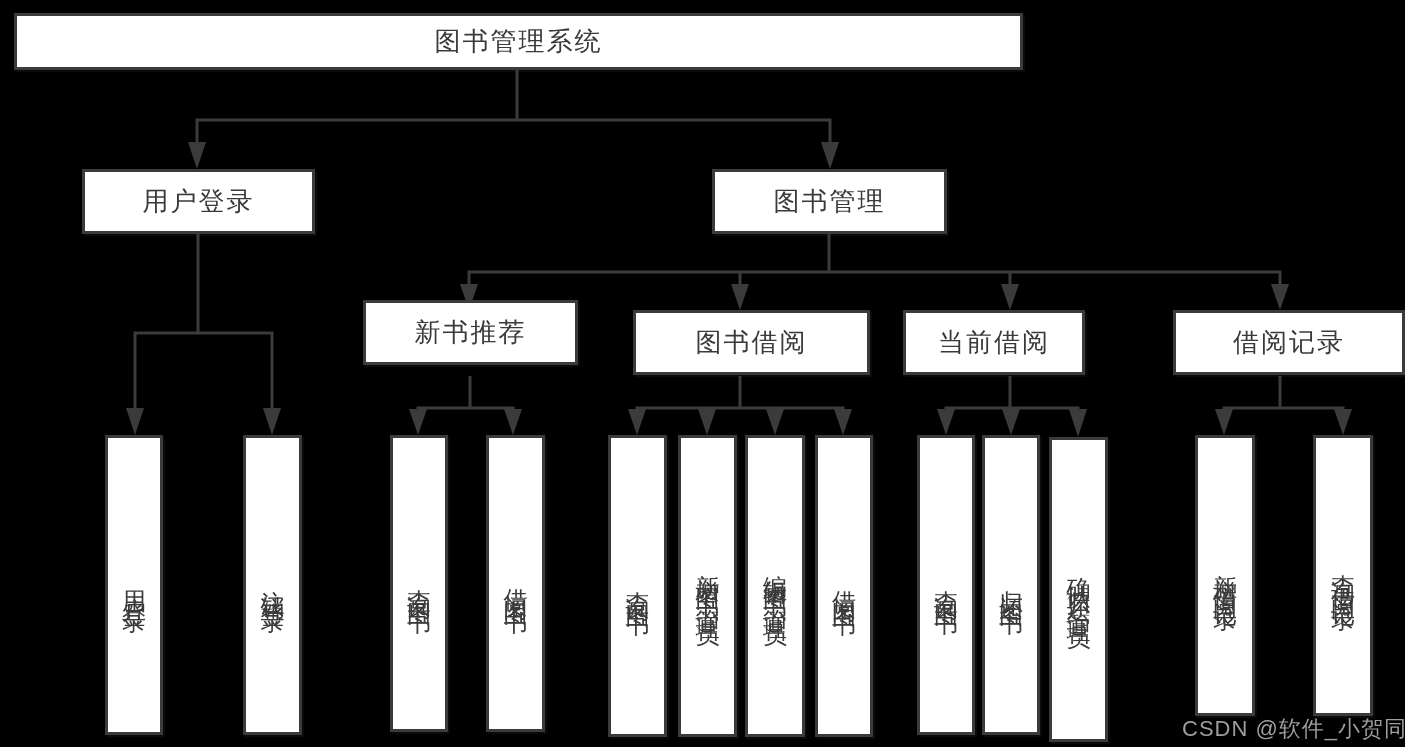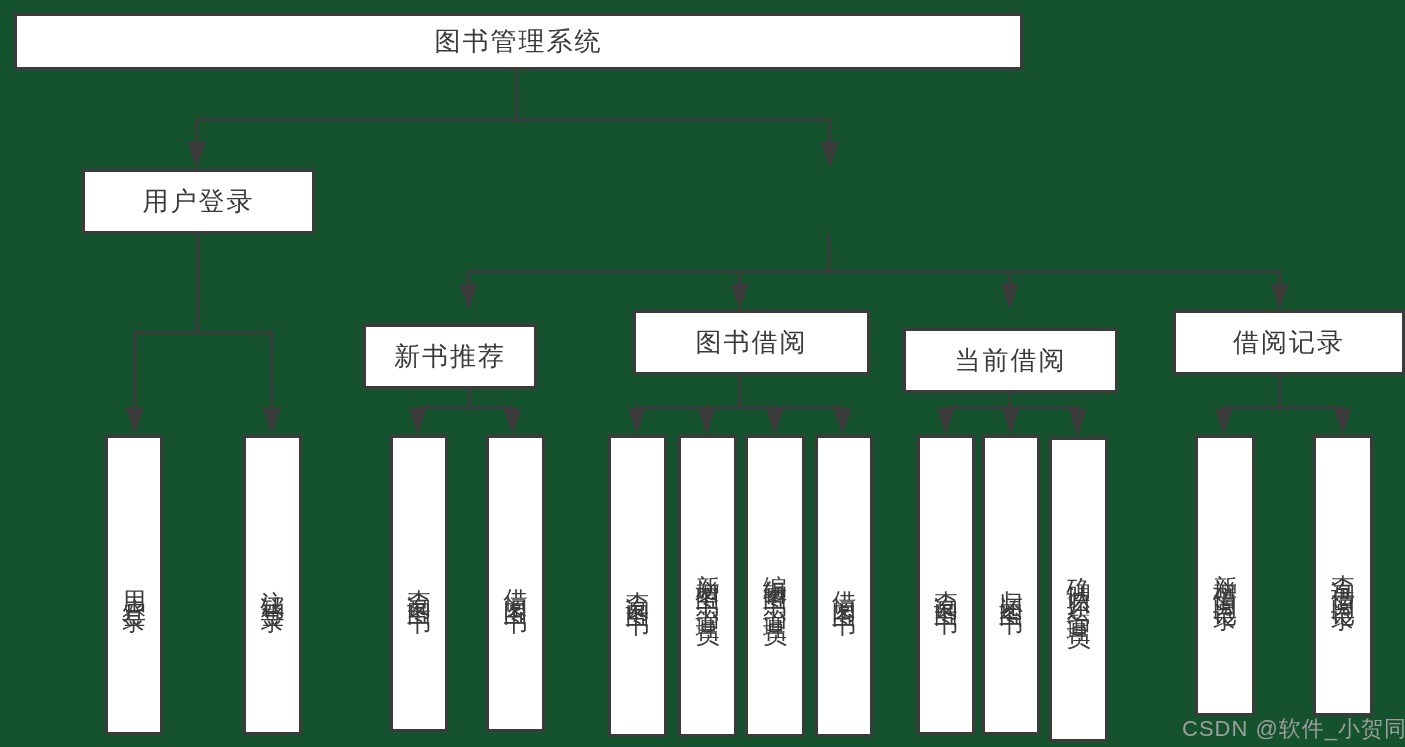--- a/index.html
+++ b/index.html
@@ -5,21 +5,21 @@
   html, body {
     margin: 0;
     padding: 0;
     background: #ffffff;
     font-family: "Liberation Sans", "DejaVu Sans", sans-serif;
   }
   #canvas {
     position: relative;
     width: 1405px;
     height: 747px;
-    background: #14532d;
+    background: #000000;
     overflow: hidden;
   }
   #connectors {
     position: absolute;
     left: 0; top: 0;
     width: 1405px;
     height: 747px;
     z-index: 0;
   }
   .node {
@@ -121,24 +121,25 @@
     </g>
     <g fill="#3b3b3b" stroke="none">
       <polygon points="1215,409 1233,409 1224,435"></polygon>
       <polygon points="1334,409 1352,409 1343,435"></polygon>
     </g>
   </svg>
 
   <div class="node h" style="left:14px; top:13px; width:1009px; height:57px">图书管理系统</div>
 
   <div class="node h" style="left:82px; top:169px; width:233px; height:65px">用户登录</div>
+  <div class="node h" style="left:712px; top:169px; width:235px; height:65px">图书管理</div>
 
-  <div class="node h" style="left:363px; top:324px; width:174px; height:65px">新书推荐</div>
+  <div class="node h" style="left:363px; top:300px; width:215px; height:65px">新书推荐</div>
   <div class="node h" style="left:633px; top:310px; width:237px; height:65px">图书借阅</div>
-  <div class="node h" style="left:903px; top:328px; width:215px; height:65px">当前借阅</div>
+  <div class="node h" style="left:903px; top:310px; width:182px; height:65px">当前借阅</div>
   <div class="node h" style="left:1173px; top:310px; width:232px; height:65px">借阅记录</div>
 
   <div class="node v" style="left:105px; top:435px; width:58px; height:300px">用户登录</div>
   <div class="node v" style="left:243px; top:435px; width:59px; height:300px">注销登录</div>
 
   <div class="node v" style="left:390px; top:435px; width:58px; height:297px">查询图书</div>
   <div class="node v" style="left:486px; top:435px; width:59px; height:297px">借阅图书</div>
 
   <div class="node v" style="left:608px; top:435px; width:59px; height:302px">查询图书</div>
   <div class="node v" style="left:678px; top:435px; width:59px; height:302px">新增图书（管理员）</div>

